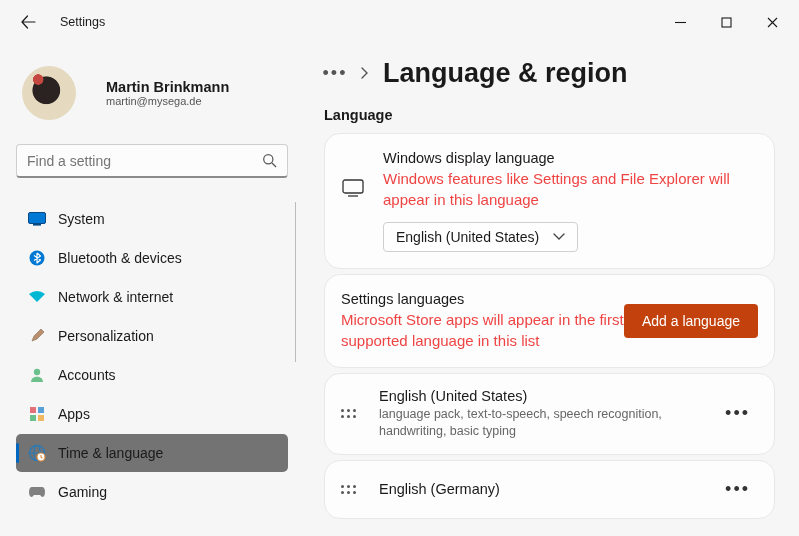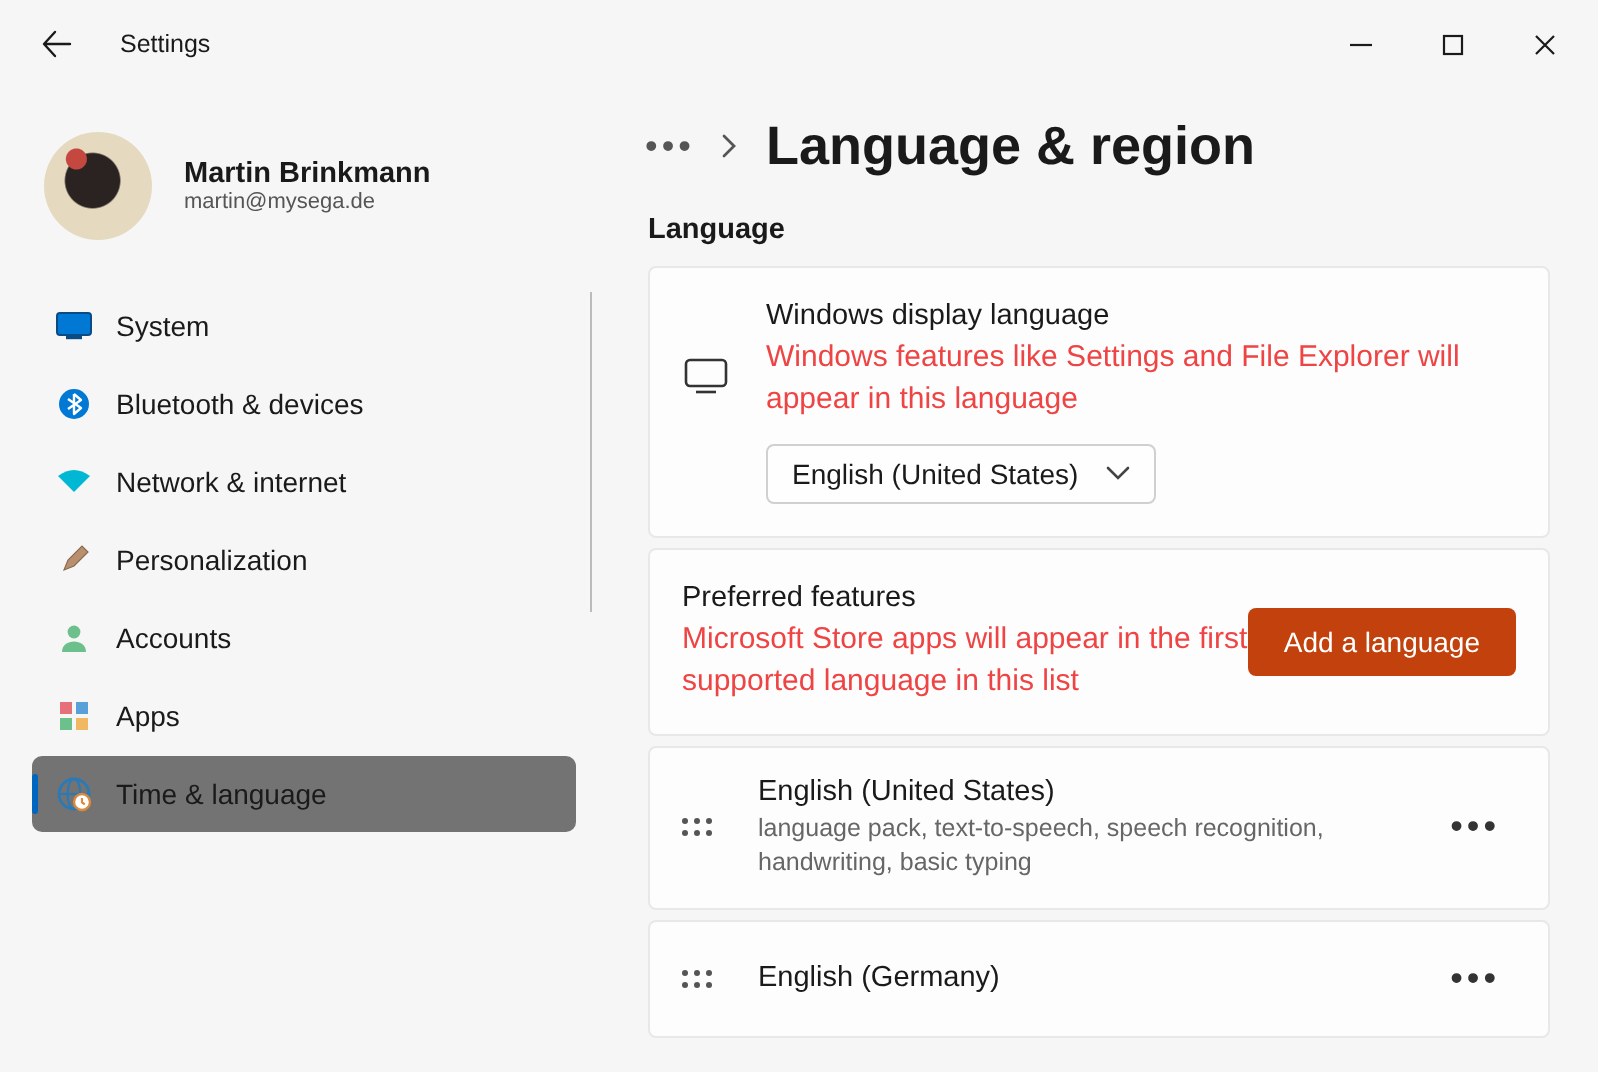--- a/index.html
+++ b/index.html
@@ -37,21 +37,21 @@
     }
     .container { display: flex; height: calc(536px - 44px); }
     .sidebar {
       width: 304px;
       padding: 10px 16px 0 16px;
       display: flex; flex-direction: column;
     }
     .profile {
       display: flex; align-items: center;
       margin: 12px 0 24px 6px;
-      gap: 16px;
+      gap: 30px;
     }
     .avatar {
       width: 54px; height: 54px; border-radius: 50%;
       background: radial-gradient(circle at 45% 45%, #2b2321 0%, #2b2321 32%, #e5d9bf 34%, #e5d9bf 100%);
       position: relative;
     }
     .avatar::after{
       content:""; position:absolute; inset:0;
       background: radial-gradient(circle at 30% 25%, #c4483f 0%, #c4483f 9%, transparent 10%);
       border-radius:50%;
@@ -99,21 +99,21 @@
       display: flex; align-items: center; gap: 14px;
       margin: 4px 0 18px 0;
     }
     .crumb-more { width:22px; display:flex; justify-content:center; font-size:18px; color:#555; letter-spacing:2px; }
     .crumb-sep { color:#555; }
     .page-title { font-size: 27px; font-weight: 600; }
     .section-label { font-size: 14.5px; font-weight:600; margin-bottom: 10px; }
     .card {
       background: #fdfdfd;
       border: 1px solid #e8e8e8;
-      border-radius: 4px;
+      border-radius: 16px;
       margin-bottom: 5px;
       padding: 16px;
     }
     .card .row1 { display:flex; gap:18px; align-items:flex-start; }
     .row-icon {
       width: 24px; height:24px; margin-top:26px;
       display:flex; align-items:center; justify-content:center;
     }
     .row-text { flex:1; }
     .card h3 { font-size: 14.5px; font-weight: 500; margin-bottom: 2px; }
@@ -181,20 +181,27 @@
 <div class="container">
   <aside class="sidebar">
     <div class="profile">
       <div class="avatar"></div>
       <div>
         <div class="profile-name">Martin Brinkmann</div>
         <div class="profile-email">martin@mysega.de</div>
       </div>
     </div>
 
+    <div class="search">
+      <input placeholder="Find a setting" style="">
+      <svg width="15" height="15" viewBox="0 0 15 15">
+          <circle cx="6.3" cy="6.3" r="4.6" stroke="#555" stroke-width="1.2" fill="none"></circle>
+          <path d="M10 10l4 4" stroke="#555" stroke-width="1.2"></path>
+        </svg>
+    </div>
 
     <nav class="nav">
       <div class="nav-scroll-line"></div>
 
       <div class="nav-item">
         <span class="nav-icon">
             <svg width="18" height="14">
               <rect x="0.5" y="0.5" width="17" height="11" rx="1.5" fill="#0078d4" stroke="#0a4b85"></rect>
               <rect x="5" y="12" width="8" height="1.6" fill="#0a4b85"></rect>
             </svg>
@@ -250,20 +257,28 @@
         <span class="nav-icon">
             <svg width="18" height="18">
               <circle cx="9" cy="9" r="7.5" fill="none" stroke="#2a7ab8" stroke-width="1.4"></circle>
               <ellipse cx="9" cy="9" rx="3.2" ry="7.5" fill="none" stroke="#2a7ab8" stroke-width="1.1"></ellipse>
               <path d="M1.5 9h15" stroke="#2a7ab8" stroke-width="1.1"></path>
               <circle cx="13" cy="13" r="4" fill="#fff" stroke="#d88a3f" stroke-width="1.2"></circle>
               <path d="M13 11v2.2l1.4 1" stroke="#d88a3f" stroke-width="1.1" fill="none"></path>
             </svg>
           </span>
         <span>Time &amp; language</span>
+      </div>
+      <div class="nav-item">
+        <span class="nav-icon">
+            <svg width="18" height="14">
+              <path d="M4 2h10c2 0 3 2 3 5s-1 5-3 5l-2-2H6l-2 2c-2 0-3-2-3-5s1-5 3-5z" fill="#808080"></path>
+            </svg>
+          </span>
+        <span>Gaming</span>
       </div>
     </nav>
   </aside>
 
   <main class="main">
     <div class="breadcrumb">
       <span class="crumb-more">•••</span>
       <span class="crumb-sep"><svg width="9" height="12">
             <path d="M2 1l5 5-5 5" stroke="#555" stroke-width="1.4" fill="none" stroke-linecap="round"></path>
           </svg></span>
@@ -288,21 +303,21 @@
       <div class="dropdown">
         <span>English (United States)</span>
         <svg width="12" height="8">
             <path d="M1 1l5 5 5-5" stroke="#444" stroke-width="1.3" fill="none" stroke-linecap="round"></path>
           </svg>
       </div>
     </div>
 
     <div class="card pref-card">
       <div class="row-text">
-        <h3>Preferred features</h3>
+        <h3>Settings languages</h3>
         <div class="sub">Microsoft Store apps will appear in the first supported language in this list</div>
       </div>
       <button class="add-btn">Add a language</button>
     </div>
 
     <div class="card lang-row">
       <div class="drag-handle">
         <span></span>
           <span></span>
           <span></span>

